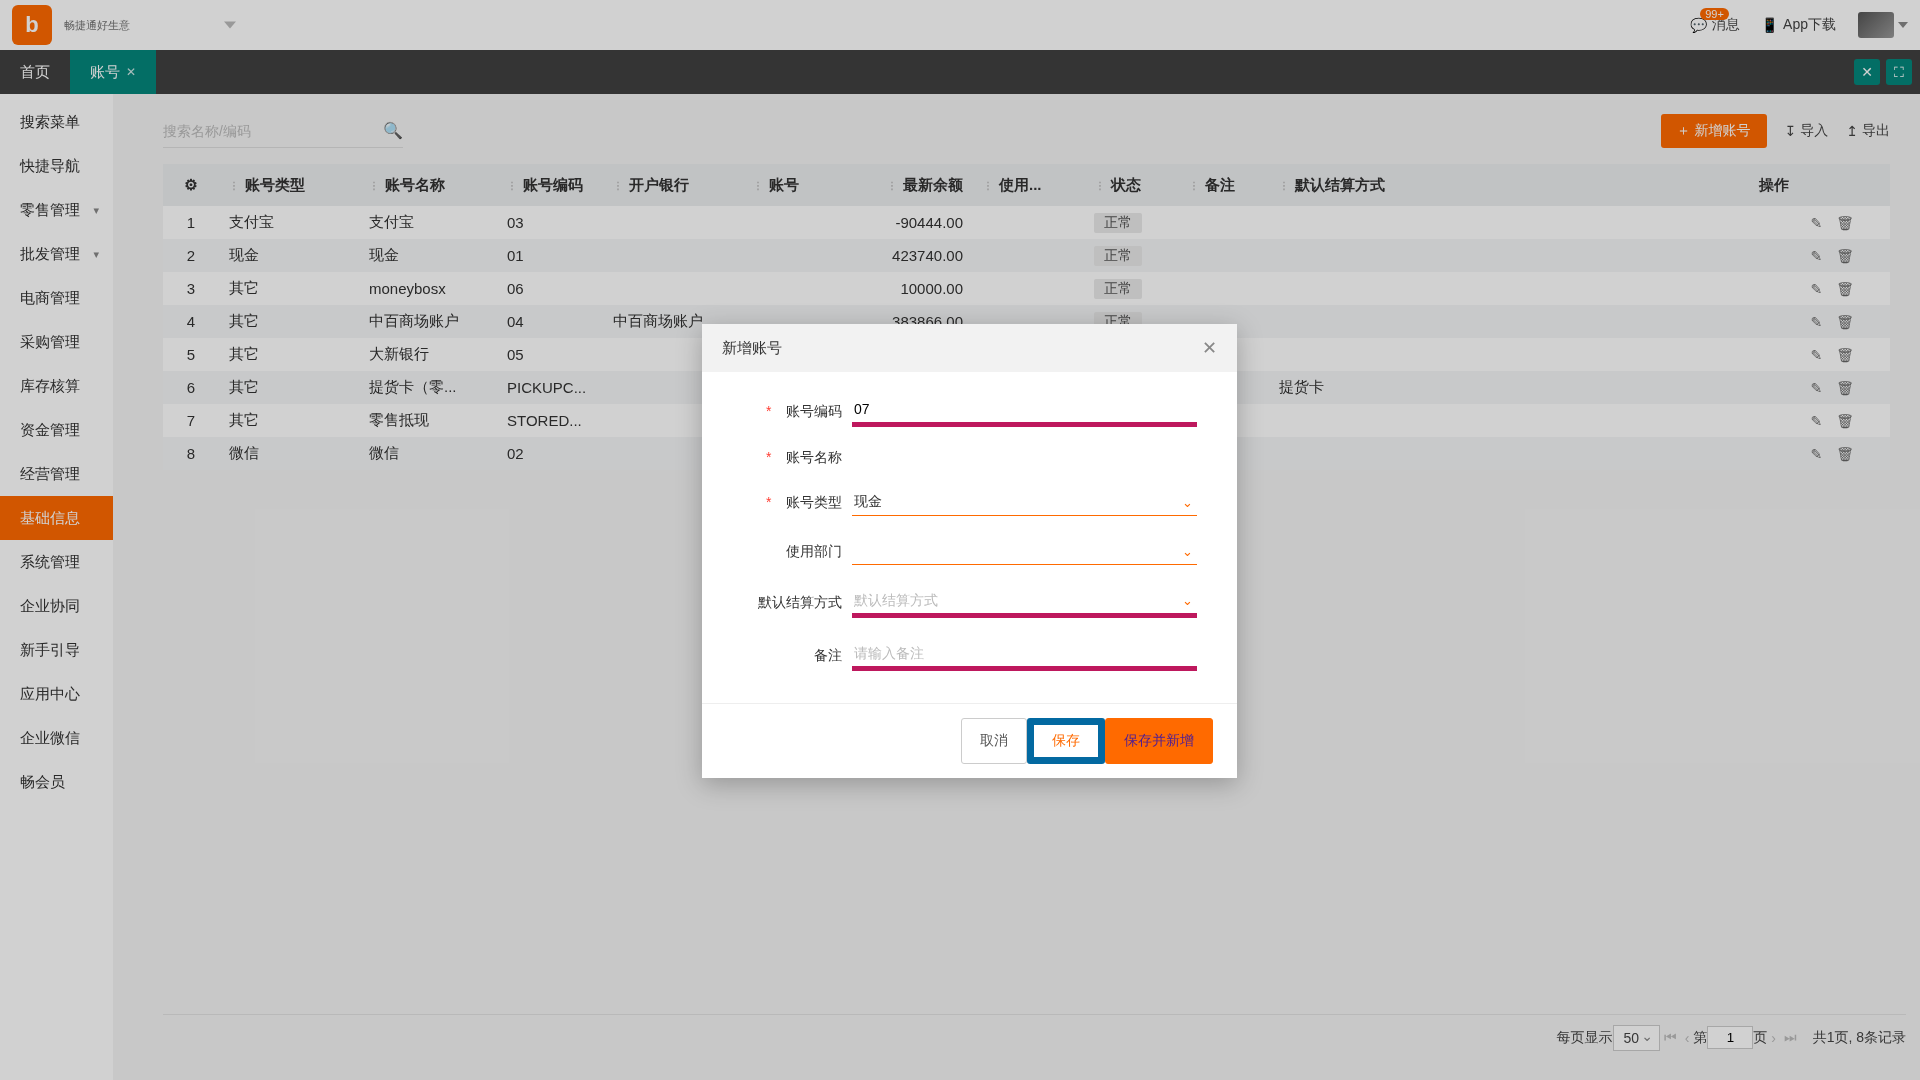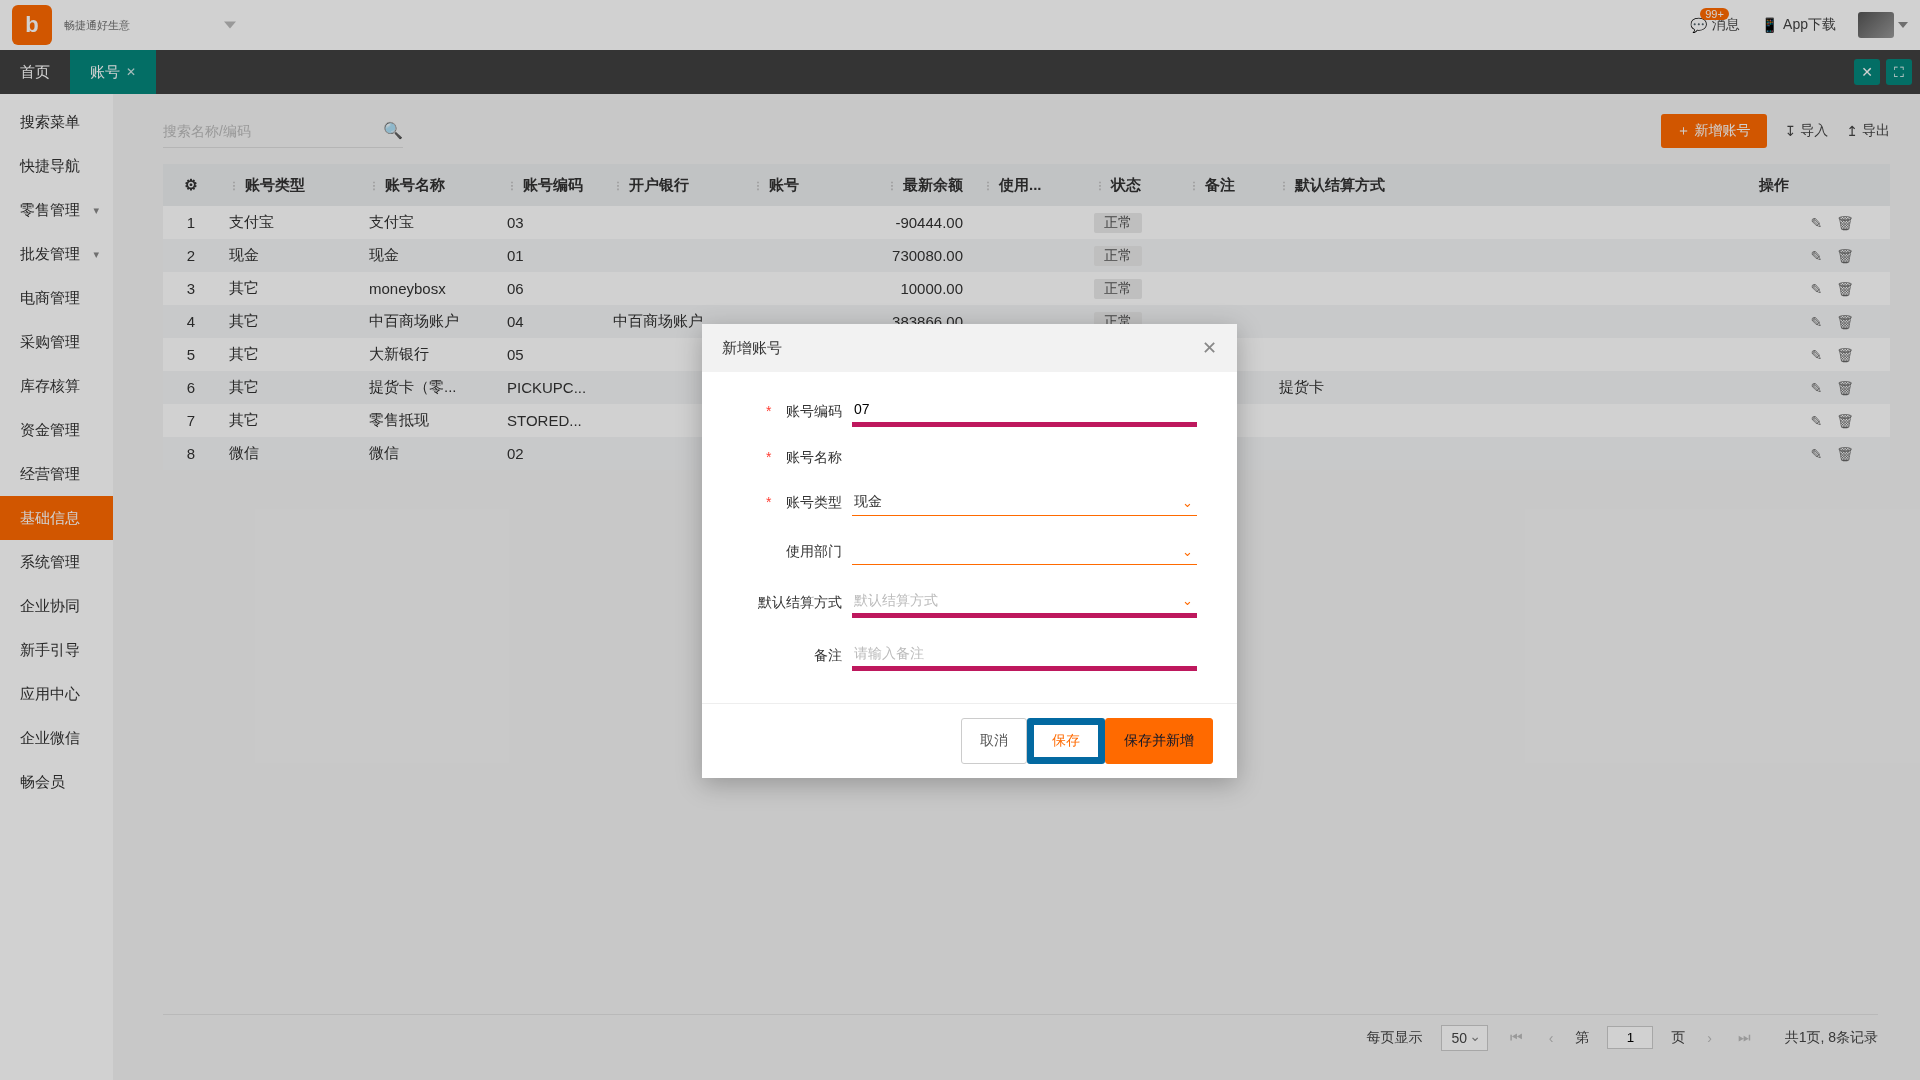--- a/index.html
+++ b/index.html
@@ -64,21 +64,21 @@
 .col-ops.th { font-weight:700; }
 .trow { display:flex; height:33px; align-items:center; font-size:15px; color:#333; }
 .trow:nth-child(even) { background:#f5f6f7; }
 .trow:nth-child(odd) { background:#fff; }
 .trow:first-child { background:#fff; }
 .status-pill { background:#e9e9e9; padding:1px 10px; border-radius:2px; font-size:14px; color:#555; }
 .row-ops { display:flex; gap:14px; color:#666; font-size:14px; margin-left:auto; padding-right:26px; }
 .row-ops span { cursor:pointer; }
 
 
-.pager-bar { position:absolute; bottom:20px; left:163px; right:42px; height:46px; border-top:1px solid #e2e2e2; display:flex; align-items:center; justify-content:flex-end; gap:18px; font-size:14px; color:#444; background:#f5f5f5; }
+.pager-bar { position:absolute; bottom:20px; left:163px; right:14px; height:46px; border-top:1px solid #e2e2e2; display:flex; align-items:center; justify-content:flex-end; font-size:14px; color:#444; background:#f5f5f5; }
 .pg-sel { border:1px solid #ccc; padding:4px 20px 4px 10px; position:relative; background:#fff; }
 .pg-sel:after { content:"⌄"; position:absolute; right:6px; top:2px; color:#888; }
 .pg-input { width:46px; border:1px solid #ccc; text-align:center; padding:3px 0; background:#fff; }
 .pg-nav { color:#bbb; padding:0 4px; }
 
 
 .mask { position:absolute; inset:0; background:rgba(0,0,0,.18); z-index:50; }
 .dialog { position:absolute; z-index:60; left:702px; top:324px; width:535px; background:#fff; box-shadow:0 6px 24px rgba(0,0,0,.25); }
 .dlg-head { height:48px; background:#f2f2f2; display:flex; align-items:center; justify-content:space-between; padding:0 20px; font-size:15px; color:#333; }
 .dlg-close { color:#888; font-size:18px; cursor:pointer; }
@@ -90,21 +90,21 @@
 .fline { width:100%; border:none; border-bottom:5px solid #be185d; padding:5px 2px; font-size:14px; outline:none; background:transparent; }
 .fline::placeholder { color:#bbb; }
 .fline.err { border-bottom:1px solid #ff6a00; }
 .fline.sel { border-bottom:1px solid #ff6a00; color:#333; }
 .fctrl .dd { position:absolute; right:4px; top:6px; color:#ff6a00; font-size:13px; pointer-events:none; }
 .fctrl .dd.grey { color:#ff6a00; }
 .dlg-foot { border-top:1px solid #eee; padding:14px 24px; display:flex; justify-content:flex-end; gap:0; }
 .btn { padding:7px 18px; font-size:14px; border-radius:3px; cursor:pointer; }
 .btn-plain { background:#fff; border:1px solid #ccc; color:#555; }
 .btn-outline { background:#fff; border:7px solid #0369a1; color:#ff6a00; }
-.btn-fill { background:#ff6a00; border:1px solid #ff6a00; color:#0f172a; }
+.btn-fill { background:#ff6a00; border:1px solid #ff6a00; color:#4c1d95; }
 
 .ellipsis { white-space:nowrap; overflow:hidden; text-overflow:ellipsis; }
 </style>
 </head>
 <body>
 <div id="app">
 
 <div class="topbar">
   <div class="topbar-left">
     <div class="logo">b</div>
@@ -263,21 +263,21 @@
                 </div>
               </div>
             </div>
             <div class="trow">
               <div class="td col-idx">2</div>
               <div class="td col-type">现金</div>
               <div class="td col-name ellipsis">现金</div>
               <div class="td col-code ellipsis">01</div>
               <div class="td col-bank"></div>
               <div class="td col-acct"></div>
-              <div class="td col-bal">730080.00</div>
+              <div class="td col-bal">423740.00</div>
               <div class="td col-dept"></div>
               <div class="td col-stat">
                 <span class="status-pill">正常</span>
               </div>
               <div class="td col-memo"></div>
               <div class="td col-def"></div>
               <div class="td col-ops">
                 <div class="row-ops">
                   <span>✎</span>
                   <span>🗑</span>

